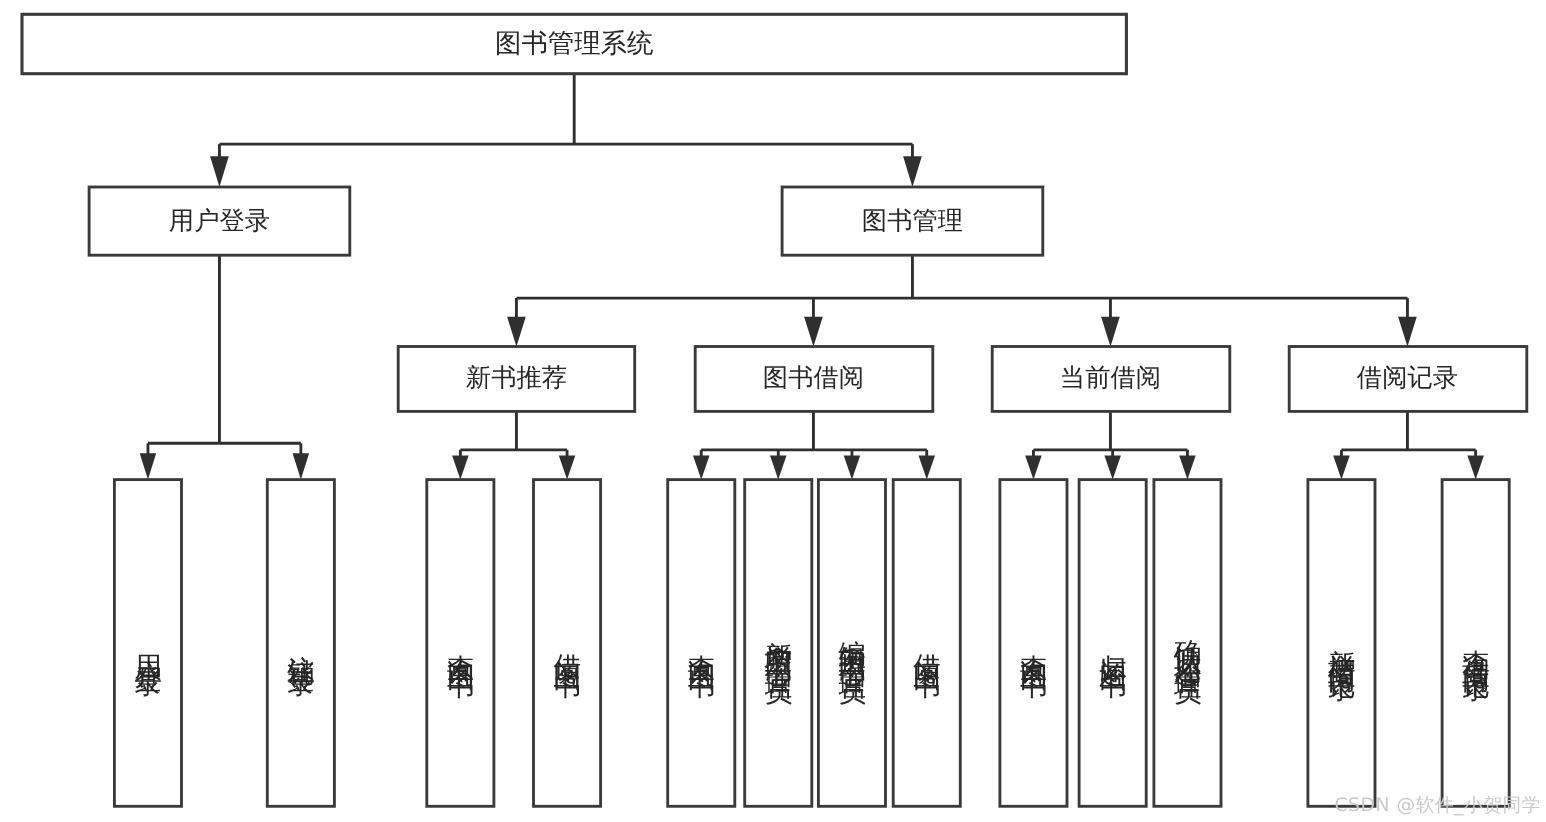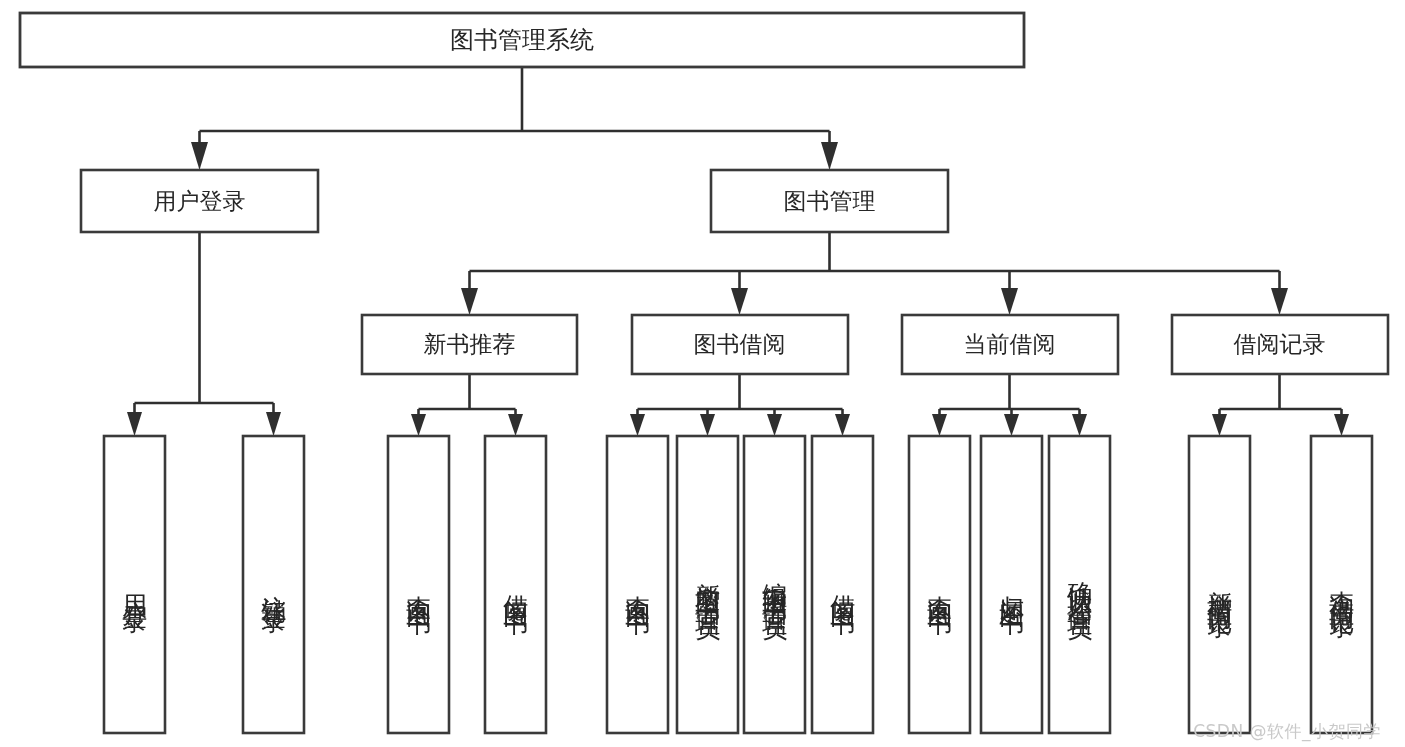--- a/index.html
+++ b/index.html
@@ -64,21 +64,21 @@
     line-height: 1.02;
     letter-spacing: 5px;
     color: #262626;
     white-space: nowrap;
     text-align: center;
     pointer-events: none;
     user-select: none;
   }
   .watermark {
     position: absolute;
-    right: 24px;
+    right: 4px;
     bottom: 4px;
     font-family: "DejaVu Sans", "Liberation Sans", sans-serif;
     font-size: 17px;
     color: #c9c9c9;
     letter-spacing: 0.5px;
     white-space: nowrap;
     user-select: none;
   }
 </style>
 </head>

